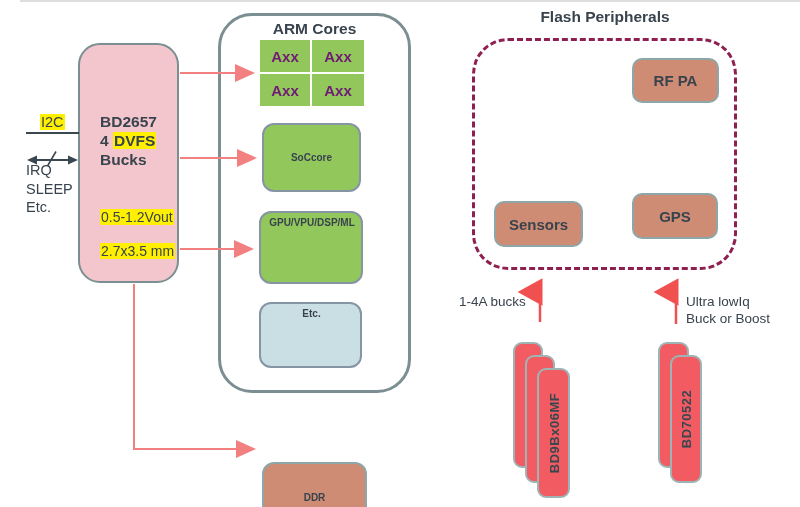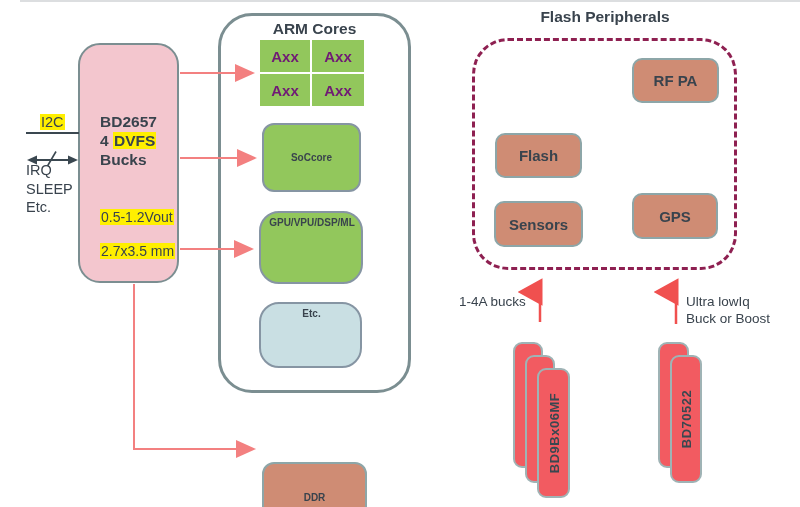--- a/index.html
+++ b/index.html
@@ -26,21 +26,21 @@
   .arm-title{left:218px;top:20px;width:193px;text-align:center;font-weight:bold;font-size:15.5px;}
   .core-grid{left:260px;top:40px;display:grid;grid-template-columns:50px 52px;grid-auto-rows:32px;gap:2px;}
   .core-cell{background:#92c75c;color:#701a75;font-weight:bold;font-size:15px;
              display:flex;align-items:center;justify-content:center;}
   .rbox{border-radius:12px;border:2px solid #8695a3;display:flex;flex-direction:row;
         justify-content:center;font-weight:bold;font-size:10px;line-height:20px;}
   .green{background:#92c75c;}
   .blue{background:#c9dfe3;}
   .salmon{background:#cf8c74;border-color:#8da6a8;margin-top:48px;}
   .center-text{align-items:center;}
-  .left-text{padding-left:2px;border-radius:20px;}
+  .left-text{padding-left:2px;}
   .soc{left:262px;top:123px;width:99px;height:69px;}
   .gpu{left:259px;top:211px;width:104px;height:73px;}
   .pll{left:259px;top:302px;width:103px;height:66px;}
   .ddr{left:262px;top:414px;width:105px;height:71px;border-radius:12px;}
 
   
   .periph-title{left:472px;top:8px;width:266px;text-align:center;font-weight:bold;font-size:15.5px;}
   .periph-frame{left:472px;top:38px;width:265px;height:232px;border:3px dashed #8e2051;border-radius:36px;}
   .pbox{border-radius:10px;border:2px solid #8da6a8;background:#cf8c74;display:flex;
         align-items:center;justify-content:center;font-weight:bold;font-size:15px;}
@@ -109,21 +109,20 @@
     <div>Etc.</div>
   </div>
 
   <div class="abs rbox salmon center-text ddr">
     <div>DDR</div>
   </div>
 
   <div class="abs periph-title">Flash Peripherals</div>
   <div class="abs periph-frame"></div>
   <div class="abs pbox rfpa">RF PA</div>
-  <div class="abs pbox flash">Flash</div>
   <div class="abs pbox sensors">Sensors</div>
   <div class="abs pbox gps">GPS</div>
 
   <div class="abs buck-label">1-4A bucks</div>
   <div class="abs ultra-label">
     <div>Ultra lowIq</div>
     <div>Buck or Boost</div>
   </div>
 
   <div class="abs chip chipL1"></div>

